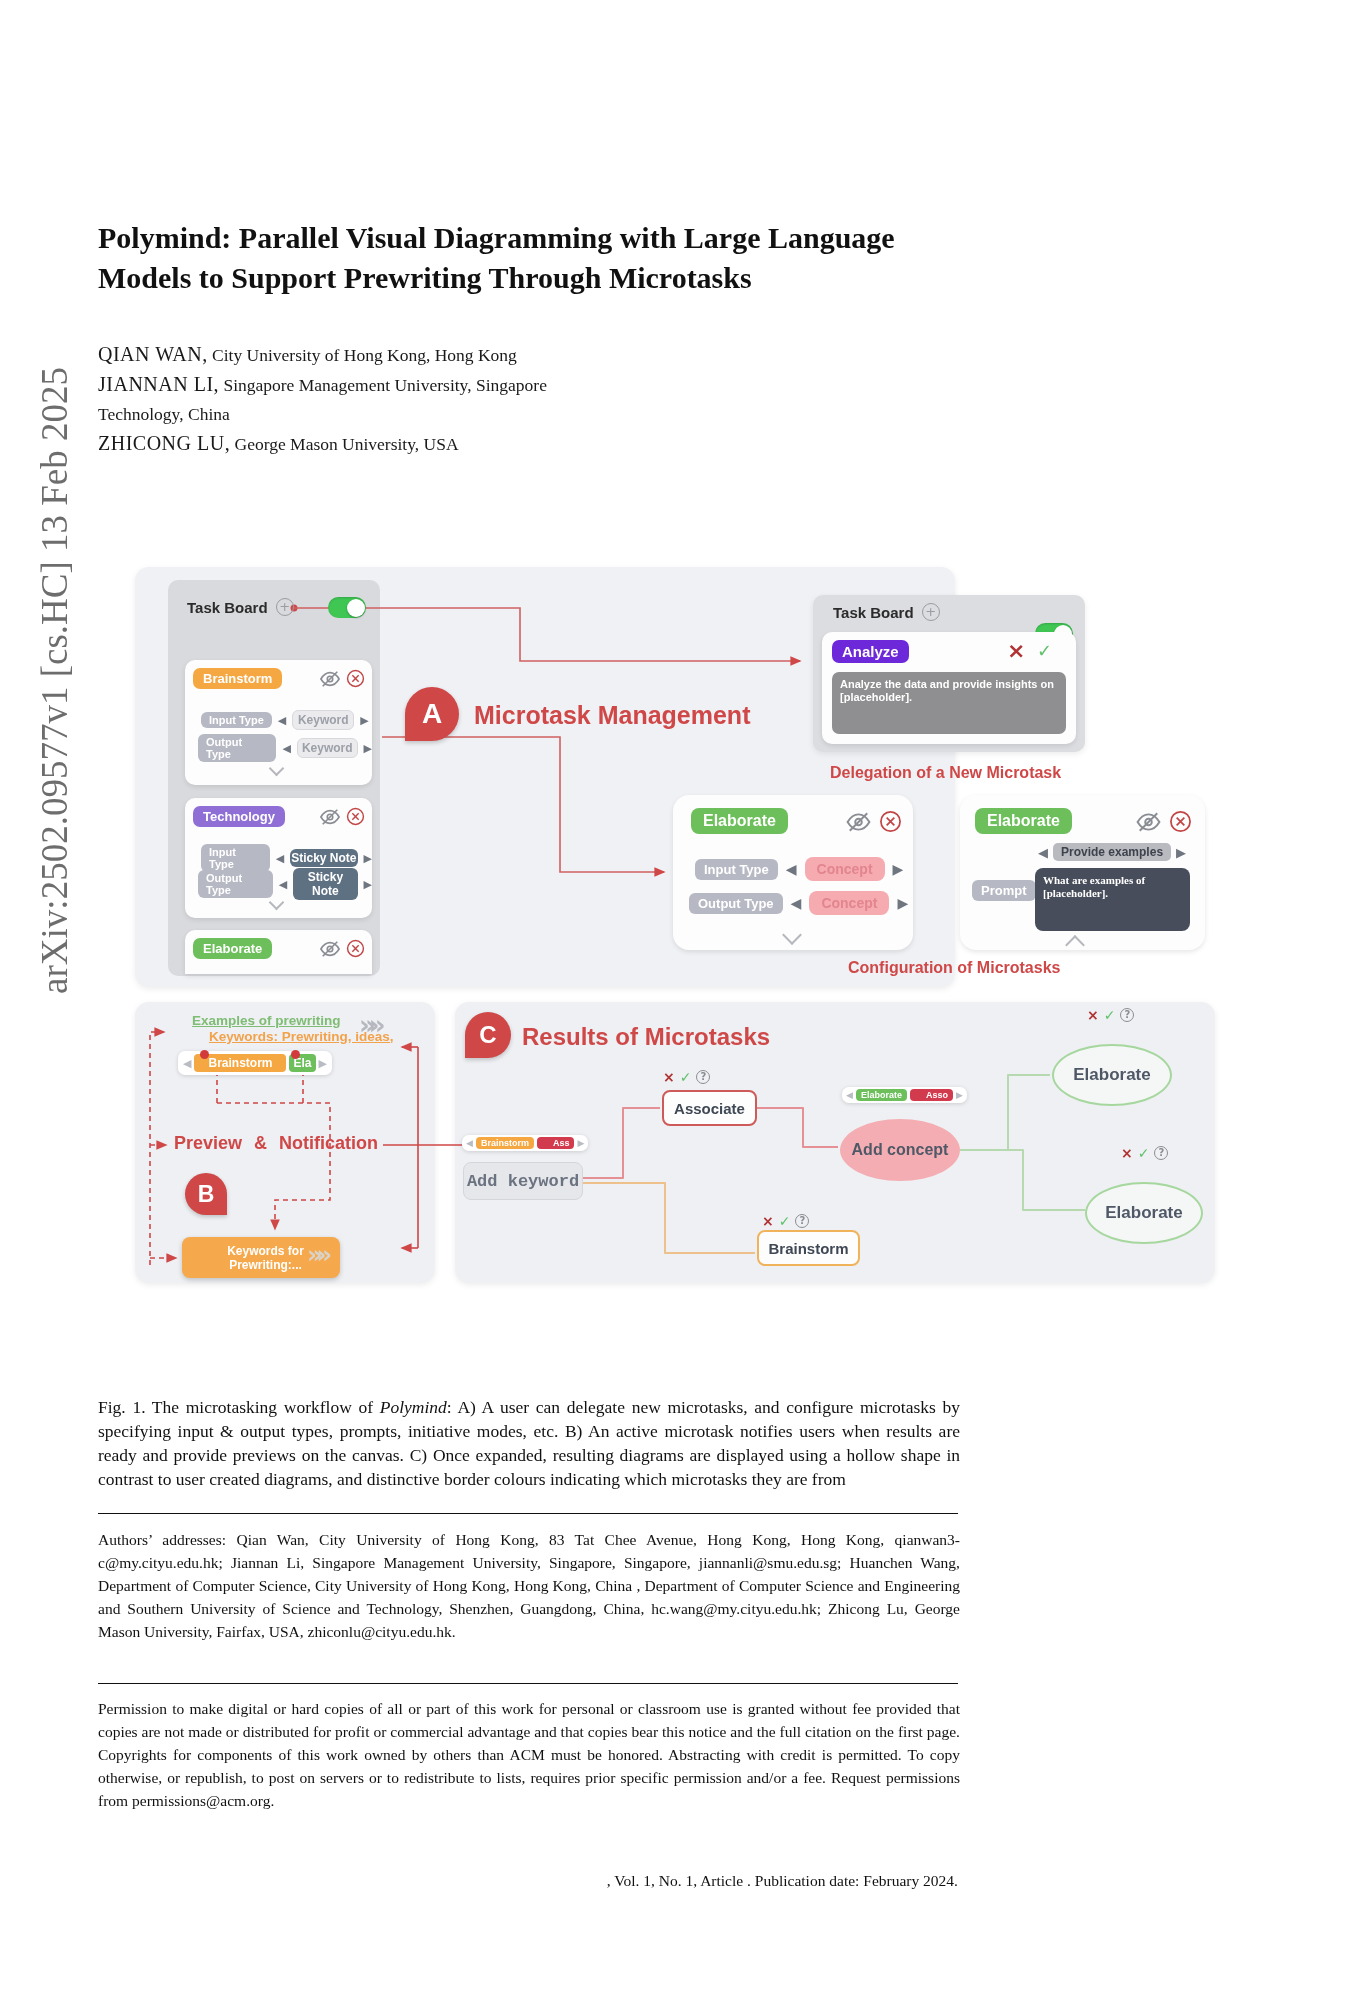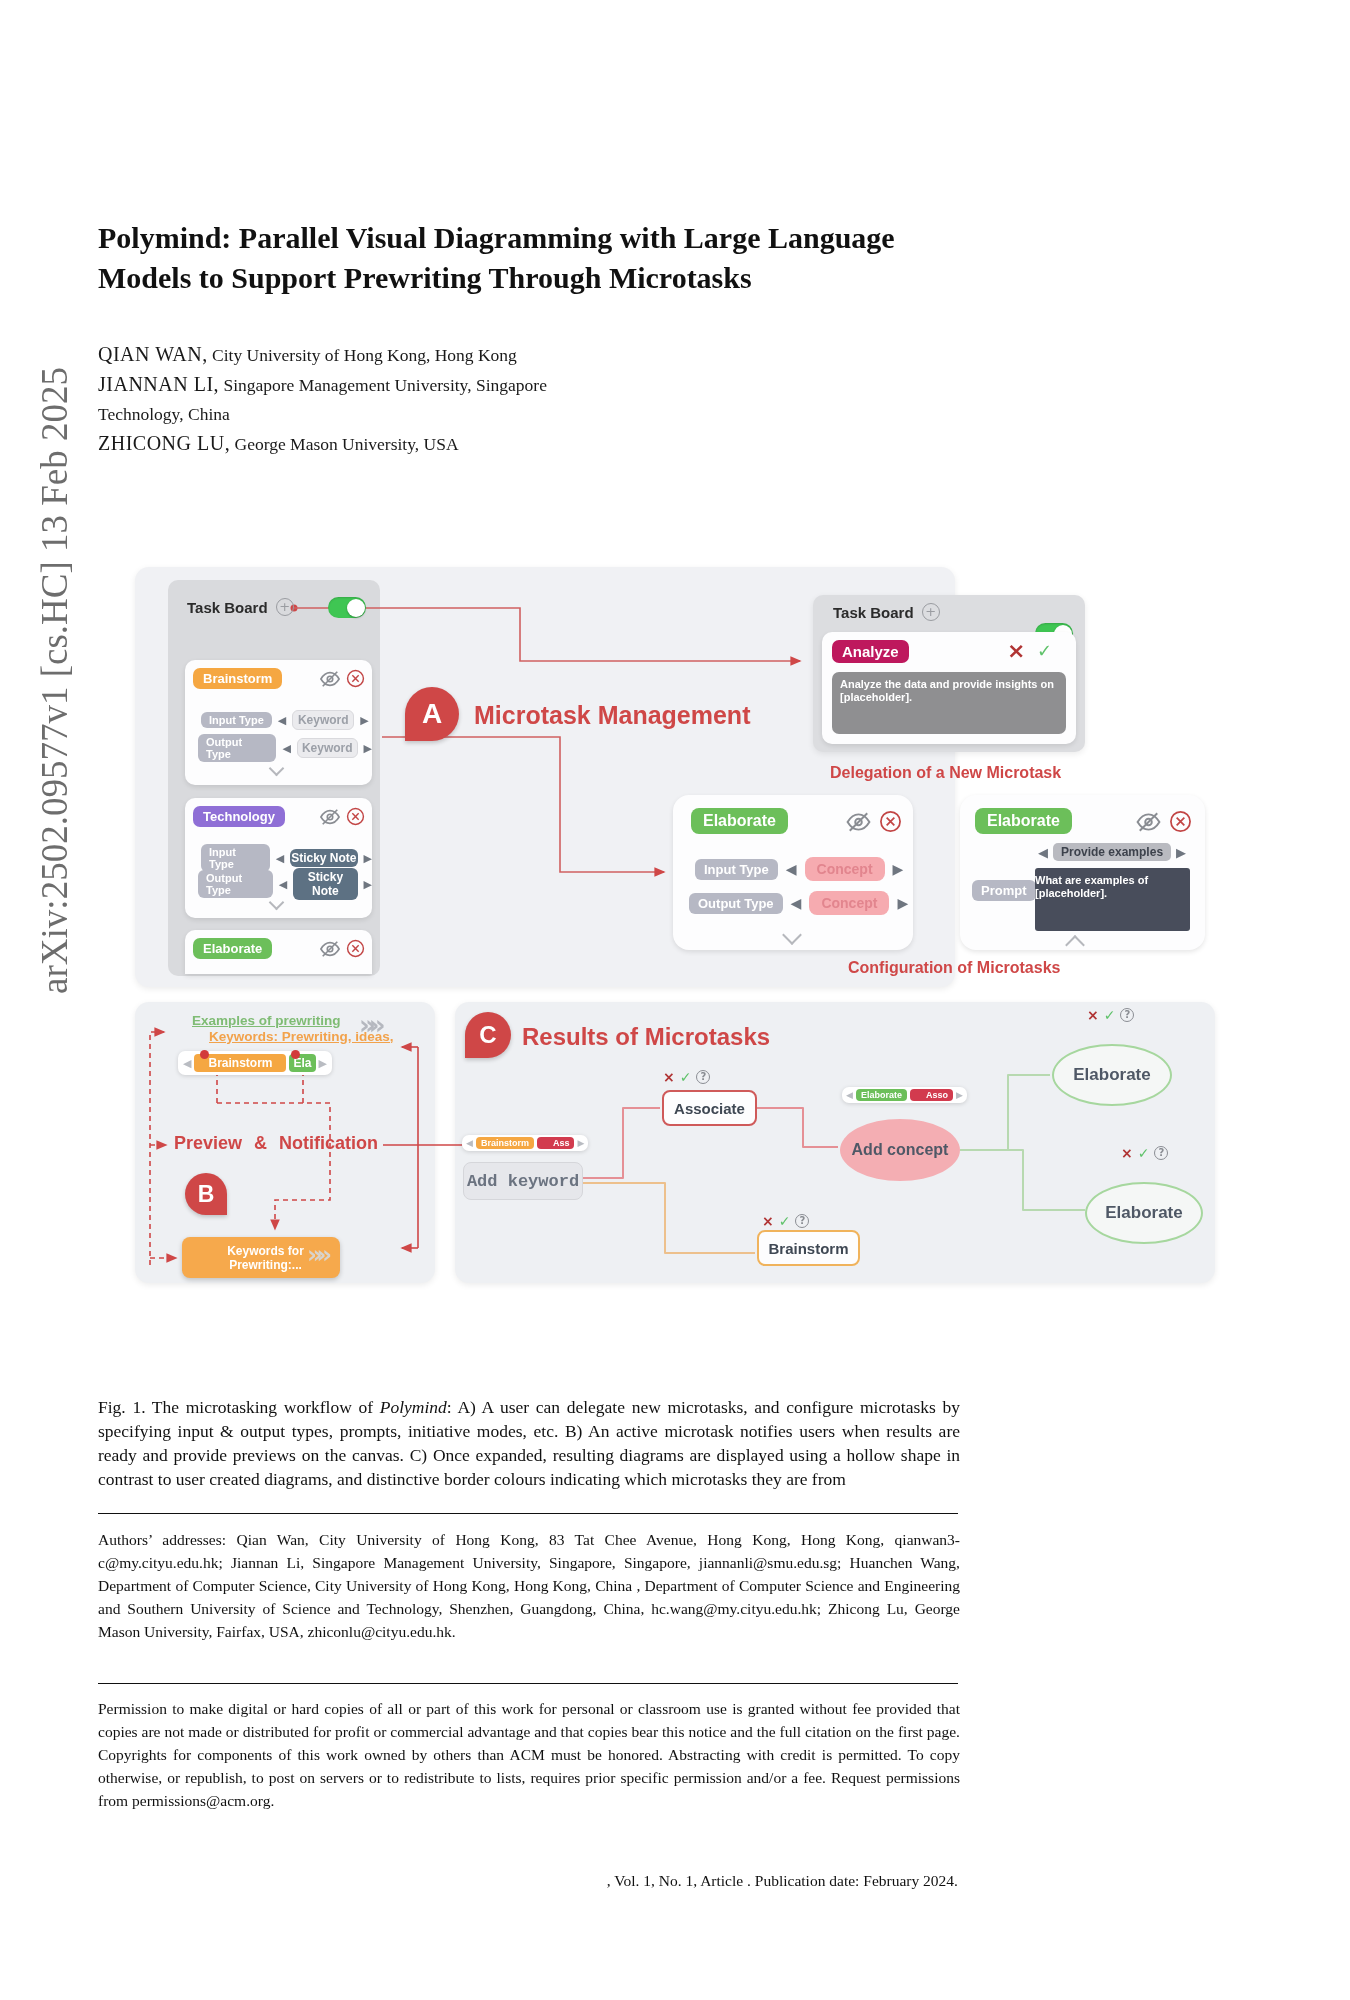--- a/index.html
+++ b/index.html
@@ -36,21 +36,21 @@
   .plus-circ { width:18px; height:18px; border:1.5px solid #9a9ca1; border-radius:50%;
     color:#9a9ca1; font-size:13px; line-height:15px; text-align:center; font-family:"DejaVu Sans", sans-serif; }
   .toggle { width:38px; height:21px; background:#3fc653; border-radius:11px; position:relative; box-shadow:inset 0 1px 2px rgba(0,0,0,0.15); }
   .toggle .knob { position:absolute; right:1.5px; top:1.5px; width:18px; height:18px; background:#fff; border-radius:50%; box-shadow:0 1px 2px rgba(0,0,0,0.3); }
 
   .card { position:absolute; background:#fdfdfe; border-radius:10px; box-shadow:0 2px 5px rgba(0,0,0,0.10); }
   .chip { display:inline-block; color:#fff; font-weight:bold; border-radius:7px; padding:3px 10px; font-size:13px; }
   .chip.orange { background:#f5a742; }
   .chip.purple { background:#8f6fd6; }
   .chip.green  { background:#6cbf5a; }
-  .chip.gray   { background:#be185d;border-radius:7px; }
+  .chip.gray   { background:#6d28d9;border-radius:7px; }
   .lbl { display:inline-block; background:#b6b8c4; color:#fff; font-weight:bold; border-radius:6px; padding:2px 8px; font-size:11px; }
   .val { display:inline-block; border-radius:6px; padding:2px 0; font-size:12px; font-weight:bold; text-align:center; }
   .val.kw { background:#ebebee; border:1px solid #d9d9dd; color:#9ca0a8; }
   .val.sticky { background:#5d7183; color:#fff; }
   .val.concept { background:#f6abb0; color:#e2858e; }
   .tri { font-family:"DejaVu Sans", sans-serif; color:#6f7680; font-size:11px; }
   .row { position:absolute; display:flex; align-items:center; gap:6px; }
   .chev { display:inline-block; width:11px; height:11px; border-right:2px solid #b6b8bd; border-bottom:2px solid #b6b8bd; }
   .chev.down { transform:rotate(45deg); }
   .chev.up { transform:rotate(-135deg); }
@@ -60,21 +60,21 @@
   .badge { position:absolute; background:#cf4747; color:#fff; font-weight:bold;
     display:flex; align-items:center; justify-content:center; font-family:"Liberation Sans", sans-serif;
     box-shadow:0 2px 4px rgba(0,0,0,0.2); z-index:6; }
   .badge.tl { border-radius:50% 50% 50% 0; }
   .badge.tr { border-radius:50% 50% 0 50%; }
 
   .fig-head { position:absolute; color:#cf4747; font-weight:bold; z-index:6; }
   .fig-cap { position:absolute; color:#cf4747; font-weight:600; font-size:16px; z-index:6; }
 
   .graybox { position:absolute; background:#8f8f91; border-radius:7px; color:#fff; font-weight:bold; font-size:11px; line-height:13px; padding:6px 8px; }
-  .darkbox { position:absolute; background:#484d5b; border-radius:3px; color:#fff; font-weight:bold; font-size:11px; line-height:13px; padding:6px 0; }
+  .darkbox { position:absolute; background:#484d5b; border-radius:8px; color:#fff; font-weight:bold; font-size:11px; line-height:13px; padding:6px 8px;font-family:Liberation Serif, serif; }
   .selpill { display:inline-block; background:#b9bac0; color:#3d424c; font-weight:bold; font-size:12px; border-radius:5px; padding:2px 8px; }
 
   .chipbar { position:absolute; background:#fff; border-radius:7px; box-shadow:0 1px 4px rgba(0,0,0,0.15);
     display:flex; align-items:center; gap:3px; padding:3px 5px; }
   .minichip { position:relative; color:#fff; font-weight:bold; border-radius:4px; padding:1px 5px; font-size:9px; white-space:nowrap; }
   .minichip.orange { background:#f5a742; }
   .minichip.green { background:#6cbf5a; }
   .minichip.red { background:#d23b4e;padding-left:16px; }
   .dot { position:absolute; width:9px; height:9px; background:#d23b3b; border-radius:50%; top:-4px; left:6px; }
 

